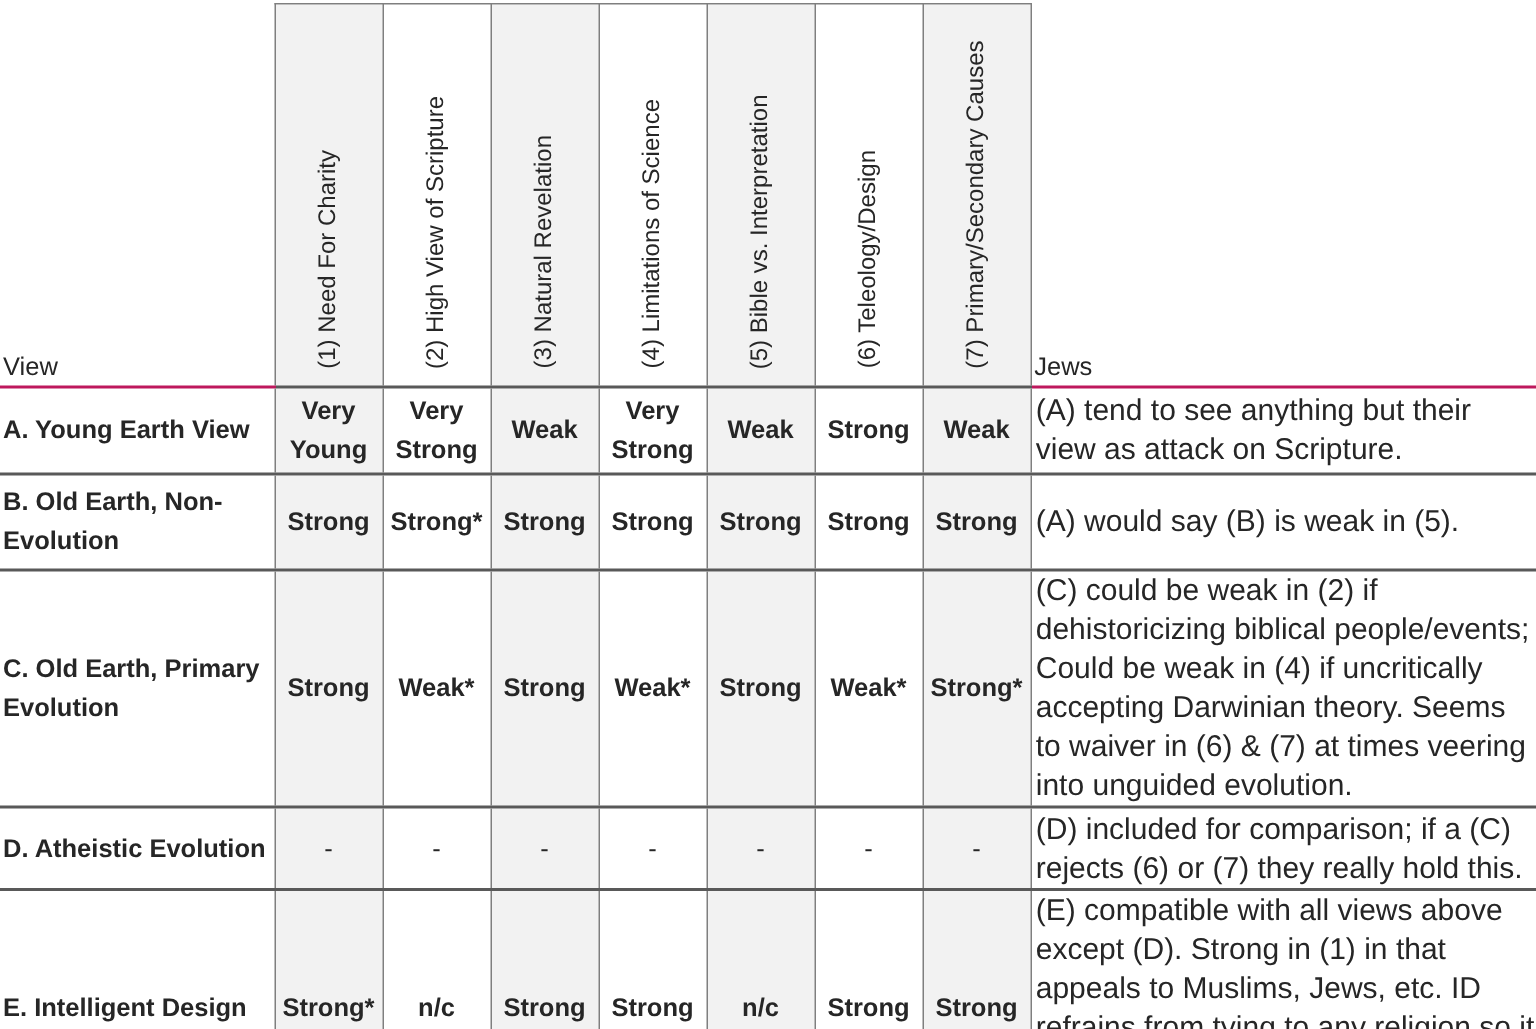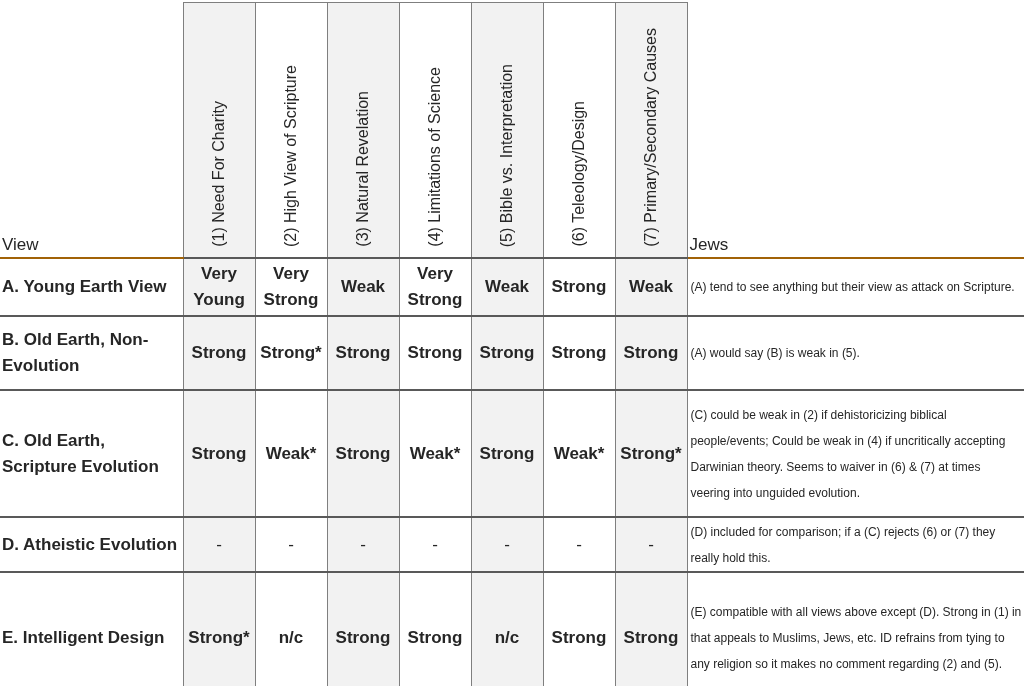--- a/index.html
+++ b/index.html
@@ -28,21 +28,21 @@
   
   td.hdr-mid {
     border: 1px solid #7f7f7f;
     border-bottom: 2px solid #595959;
     vertical-align: bottom;
     text-align: center;
     padding-bottom: 6px;
     height: 248px;
   }
   td.hdr-side {
-    border-bottom: 2px solid #a16207;
+    border-bottom: 2px solid #be185d;
     vertical-align: bottom;
     font-size: 17px;
     padding: 0 0 2px 2px;
   }
   .rot {
     display: inline-block;
     writing-mode: vertical-rl;
     transform: rotate(180deg);
     white-space: nowrap;
     font-size: 16px;
@@ -67,27 +67,27 @@
     border-bottom: 2px solid #595959;
     vertical-align: middle;
     font-size: 17px;
     line-height: 26px;
     padding-left: 2px;
     font-weight: bold;
   }
   td.note-cell {
     border-bottom: 2px solid #595959;
     vertical-align: middle;
-    font-size: 12px;
+    font-size: 20px;
     line-height: 26px;
     padding-left: 3px;
     padding-right: 1px;
   }
   tr.r-a { height: 58px; }
-  tr.r-b { height: 74px; margin-top: 32px; }
+  tr.r-b { height: 64px; margin-top: 32px; }
   tr.r-c { height: 127px; }
   tr.r-d { height: 55px; }
   tr.r-e { height: 132px; }
 </style>
 </head>
 <body>
 
 <div class="page">
 <table class="cmp">
   <colgroup>
@@ -133,21 +133,21 @@
     <td class="mid">Strong*</td>
     <td class="mid shade">Strong</td>
     <td class="mid">Strong</td>
     <td class="mid shade">Strong</td>
     <td class="mid">Strong</td>
     <td class="mid shade">Strong</td>
     <td class="note-cell">(A) would say (B) is weak in (5).</td>
   </tr>
 
   <tr class="r-c">
-    <td class="view-cell">C. Old Earth, Scripture Evolution</td>
+    <td class="view-cell">C. Old Earth, Primary Evolution</td>
     <td class="mid shade">Strong</td>
     <td class="mid">Weak*</td>
     <td class="mid shade">Strong</td>
     <td class="mid">Weak*</td>
     <td class="mid shade">Strong</td>
     <td class="mid">Weak*</td>
     <td class="mid shade">Strong*</td>
     <td class="note-cell">(C) could be weak in (2) if dehistoricizing biblical people/events; Could be weak in (4) if uncritically accepting Darwinian theory. Seems to waiver in (6) &amp; (7) at times veering into unguided evolution.</td>
   </tr>
 

